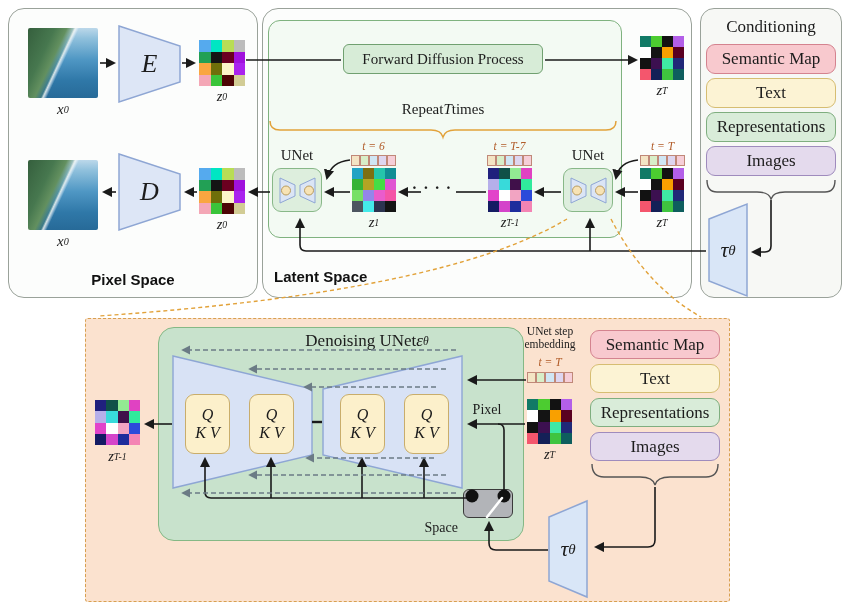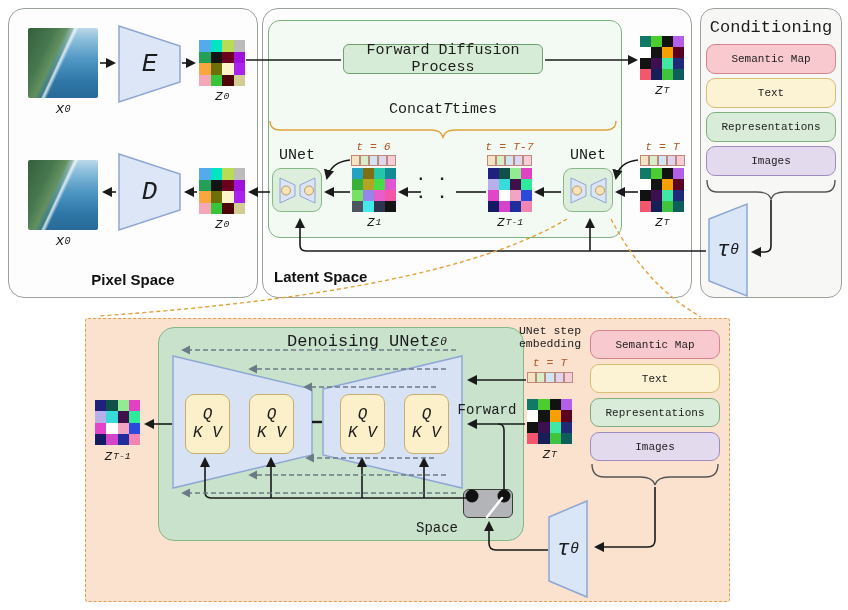--- a/index.html
+++ b/index.html
@@ -1,27 +1,27 @@
 <!DOCTYPE html>
 <html style="--arrow: #1a1a1a; --skip: #6b7b85; --orange: #e2a23a; --brace: #555555; --strip-border: #c08878; --time: #b15b28;"><head>
 <meta charset="utf-8">
 <style>
   html,body{margin:0;padding:0;background:#fff}
   #canvas{position:relative;width:848px;height:610px;background:#fff;overflow:hidden}
   .abs{position:absolute}
   .flexc{display:flex;align-items:center;justify-content:center;text-align:center}
   .panel{border:1.5px solid #9aa29a;border-radius:16px;background:#fcfdfc;box-sizing:border-box}
-  .serif{font-family:Liberation Mono, monospace;color:#1c1c1c}
+  .serif{font-family:Liberation Serif, serif;color:#1c1c1c}
   .sans{font-family:"Liberation Sans","DejaVu Sans",sans-serif;color:#111}
   .math{font-style:italic}
   sub{font-size:68%;vertical-align:-18%}
   .grid4{display:grid;grid-template-columns:repeat(4,1fr);grid-template-rows:repeat(4,1fr)}
   .strip{display:grid;grid-template-columns:repeat(5,1fr);grid-auto-rows:1fr;box-sizing:border-box}
   .strip>div{border:1px solid var(--strip-border);box-sizing:border-box}
-  .cond-item{border:1.5px solid;border-radius:9px;font-size:11px;box-sizing:border-box}
+  .cond-item{border:1.5px solid;border-radius:9px;font-size:17px;box-sizing:border-box}
   .qkv{background:#fcf0cb;border:1.5px solid #c9ad6b;border-radius:9px;flex-direction:column;
        font-size:16px;line-height:1.15;box-sizing:border-box}
   .tlabel{color:var(--time);font-size:11.5px;font-style:italic}
   .glabel{font-size:14.5px}
   .photo{border-radius:2px;
     background:
       linear-gradient(115deg,#355f3d 0%,#47784f 26%,#63905f 38%,rgba(99,144,95,0) 47%),
       linear-gradient(115deg,transparent 44%,rgba(255,255,255,.85) 46%,transparent 50%),
       linear-gradient(180deg,#bcd8ea 0%,#8fc0dc 15%,#4f97c4 45%,#2f78a8 75%,#276a98 100%);}
   svg.overlay{position:absolute;left:0;top:0;z-index:20;pointer-events:none}
@@ -128,21 +128,21 @@
       <div style="background: rgb(20, 32, 87);"></div>
       <div style="background: rgb(63, 196, 63);"></div>
       <div style="background: rgb(14, 94, 94);"></div>
     </div>
   <div class="abs serif math flexc glabel" style="left:640px;top:82px;width:44px;height:16px">
       <span>z</span>
       <sub>T</sub>
     </div>
 
   <div class="abs serif flexc" style="left:343px;top:100px;width:200px;height:18px;font-size:15px">
-      <span>Concat </span>
+      <span>Repeat </span>
       <span class="math">T</span>
       <span> times</span>
     </div>
 
   <div class="abs serif flexc" style="left:268px;top:147px;width:58px;height:17px;font-size:15px">UNet</div>
   <div class="abs flexc" style="left:272px;top:168px;width:50px;height:44px;background:#ddeedd;border:1.5px solid #88b888;border-radius:9px;box-sizing:border-box;gap:3px">
     <svg width="17" height="27">
         <polygon points="1,1 16,8 16,19 1,26" fill="#dbe5f5" stroke="#8ea6d4"></polygon>
         <circle cx="7" cy="13.5" r="4.5" fill="#f7e3b5" stroke="#b89b5e"></circle>
       </svg>
@@ -332,21 +332,21 @@
   <div class="abs serif flexc" style="left:505px;top:337px;width:90px;height:13px;font-size:11.5px">embedding</div>
   <div class="abs tlabel serif flexc" style="left:505px;top:355px;width:90px;height:14px">t = T</div>
   <div class="abs strip" style="left:527px;top:372px;width:46px;height:11px">
       <div style="background: rgb(244, 228, 196);"></div>
       <div style="background: rgb(216, 238, 200);"></div>
       <div style="background: rgb(208, 230, 244);"></div>
       <div style="background: rgb(222, 214, 240);"></div>
       <div style="background: rgb(246, 206, 216);"></div>
     </div>
 
-  <div class="abs serif flexc" style="left:448px;top:402px;width:78px;height:16px;font-size:14px">Forward</div>
+  <div class="abs serif flexc" style="left:448px;top:402px;width:78px;height:16px;font-size:14px">Pixel</div>
   <div class="abs grid4" style="left:527px;top:399px;width:45px;height:45px">
       <div style="background: rgb(17, 122, 102);"></div>
       <div style="background: rgb(76, 204, 48);"></div>
       <div style="background: rgb(18, 18, 18);"></div>
       <div style="background: rgb(179, 95, 232);"></div>
       <div style="background: rgb(255, 255, 255);"></div>
       <div style="background: rgb(20, 20, 20);"></div>
       <div style="background: rgb(249, 160, 0);"></div>
       <div style="background: rgb(90, 0, 32);"></div>
       <div style="background: rgb(18, 18, 18);"></div>

